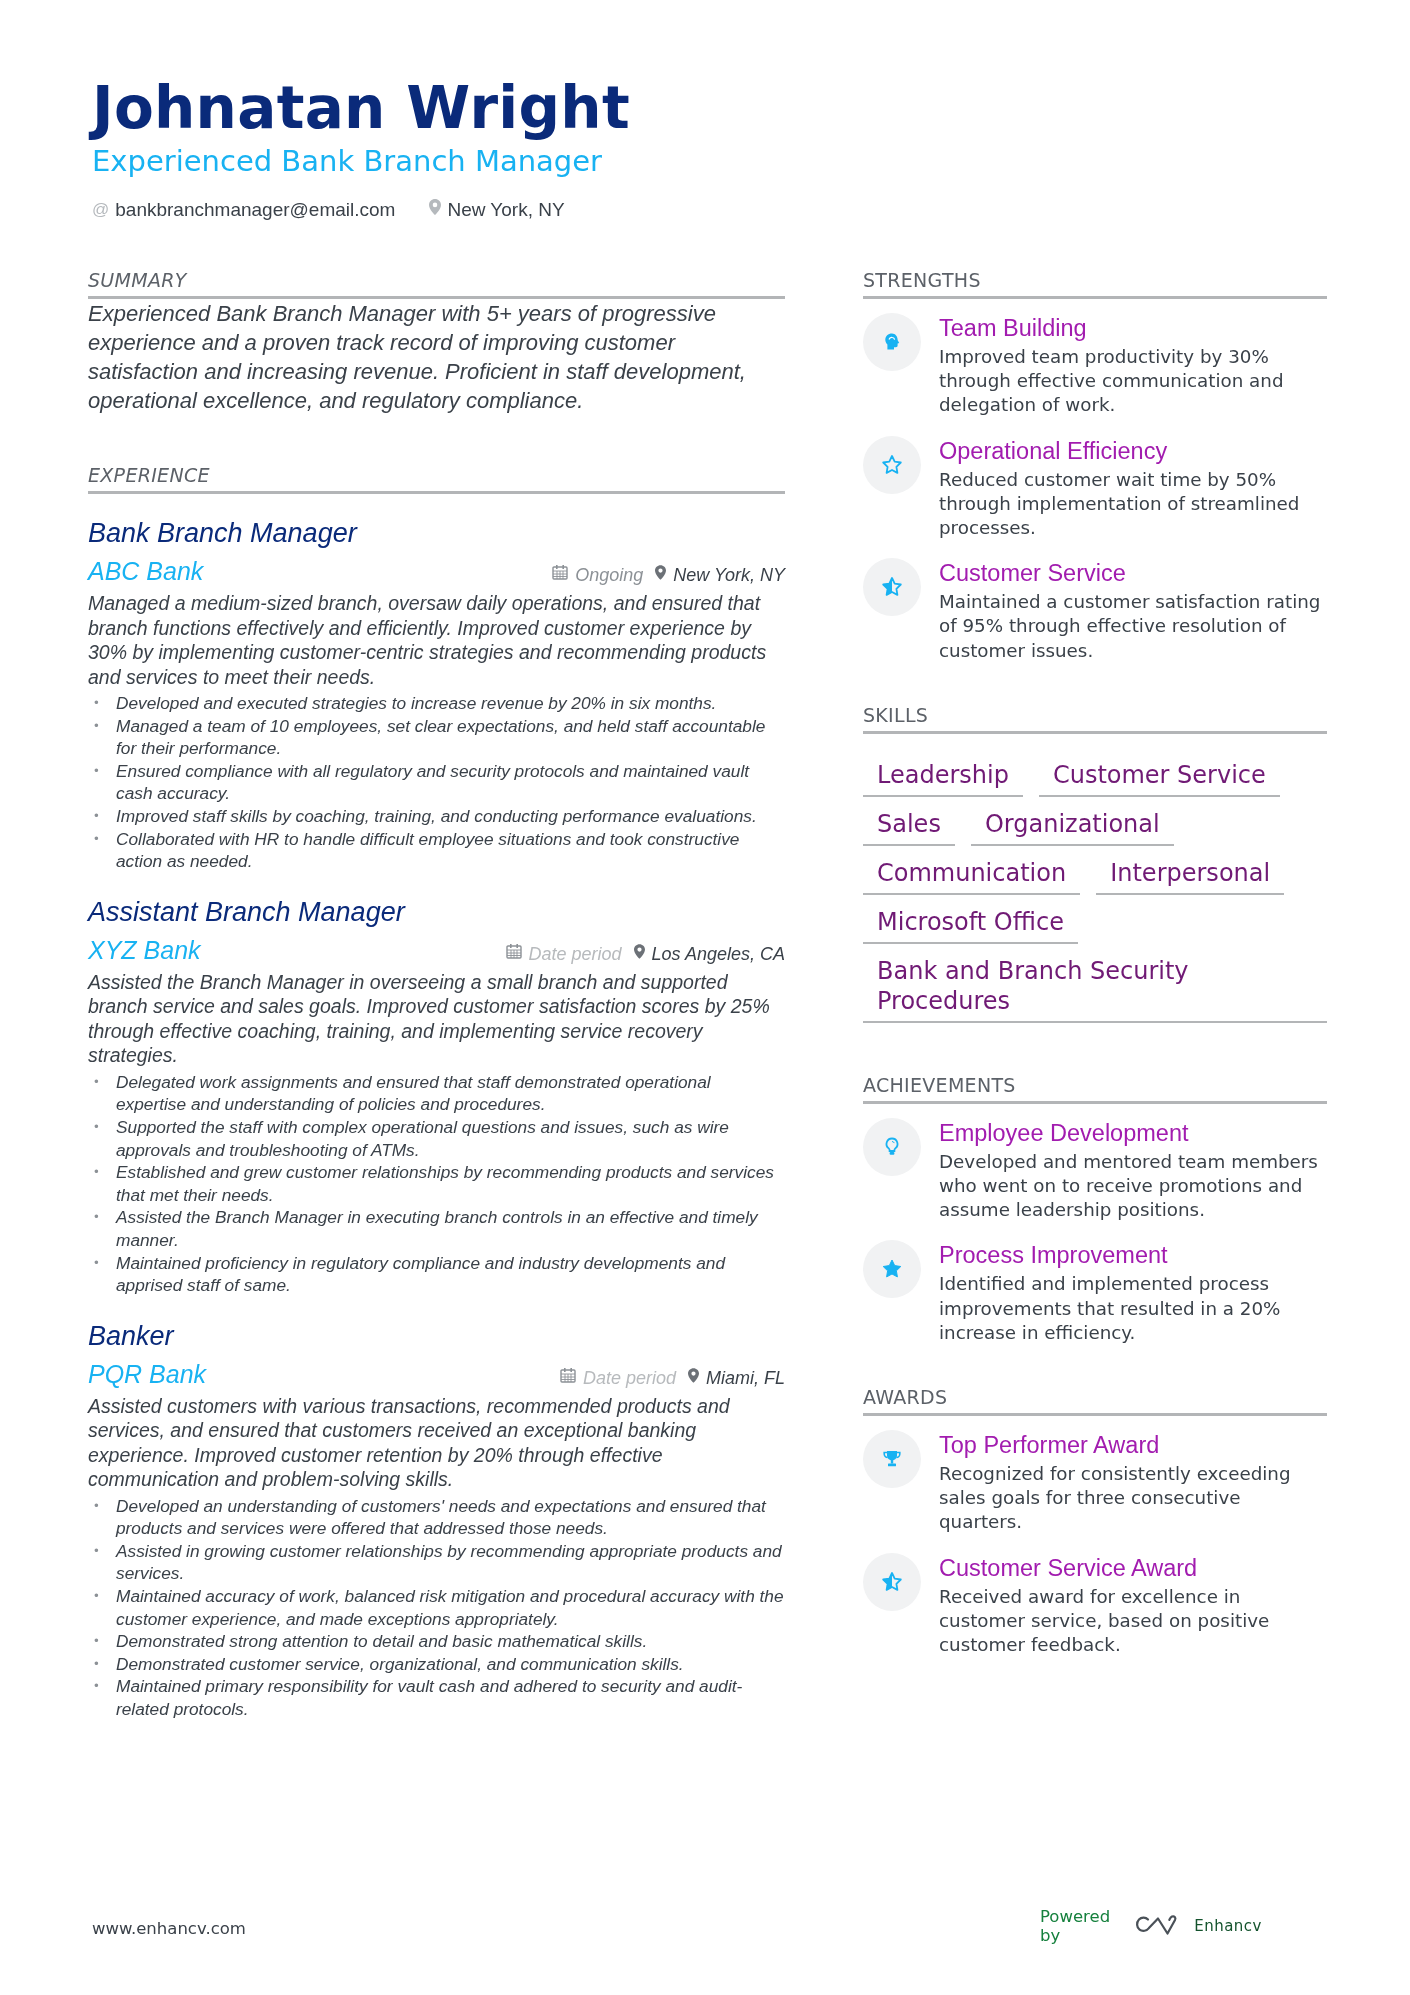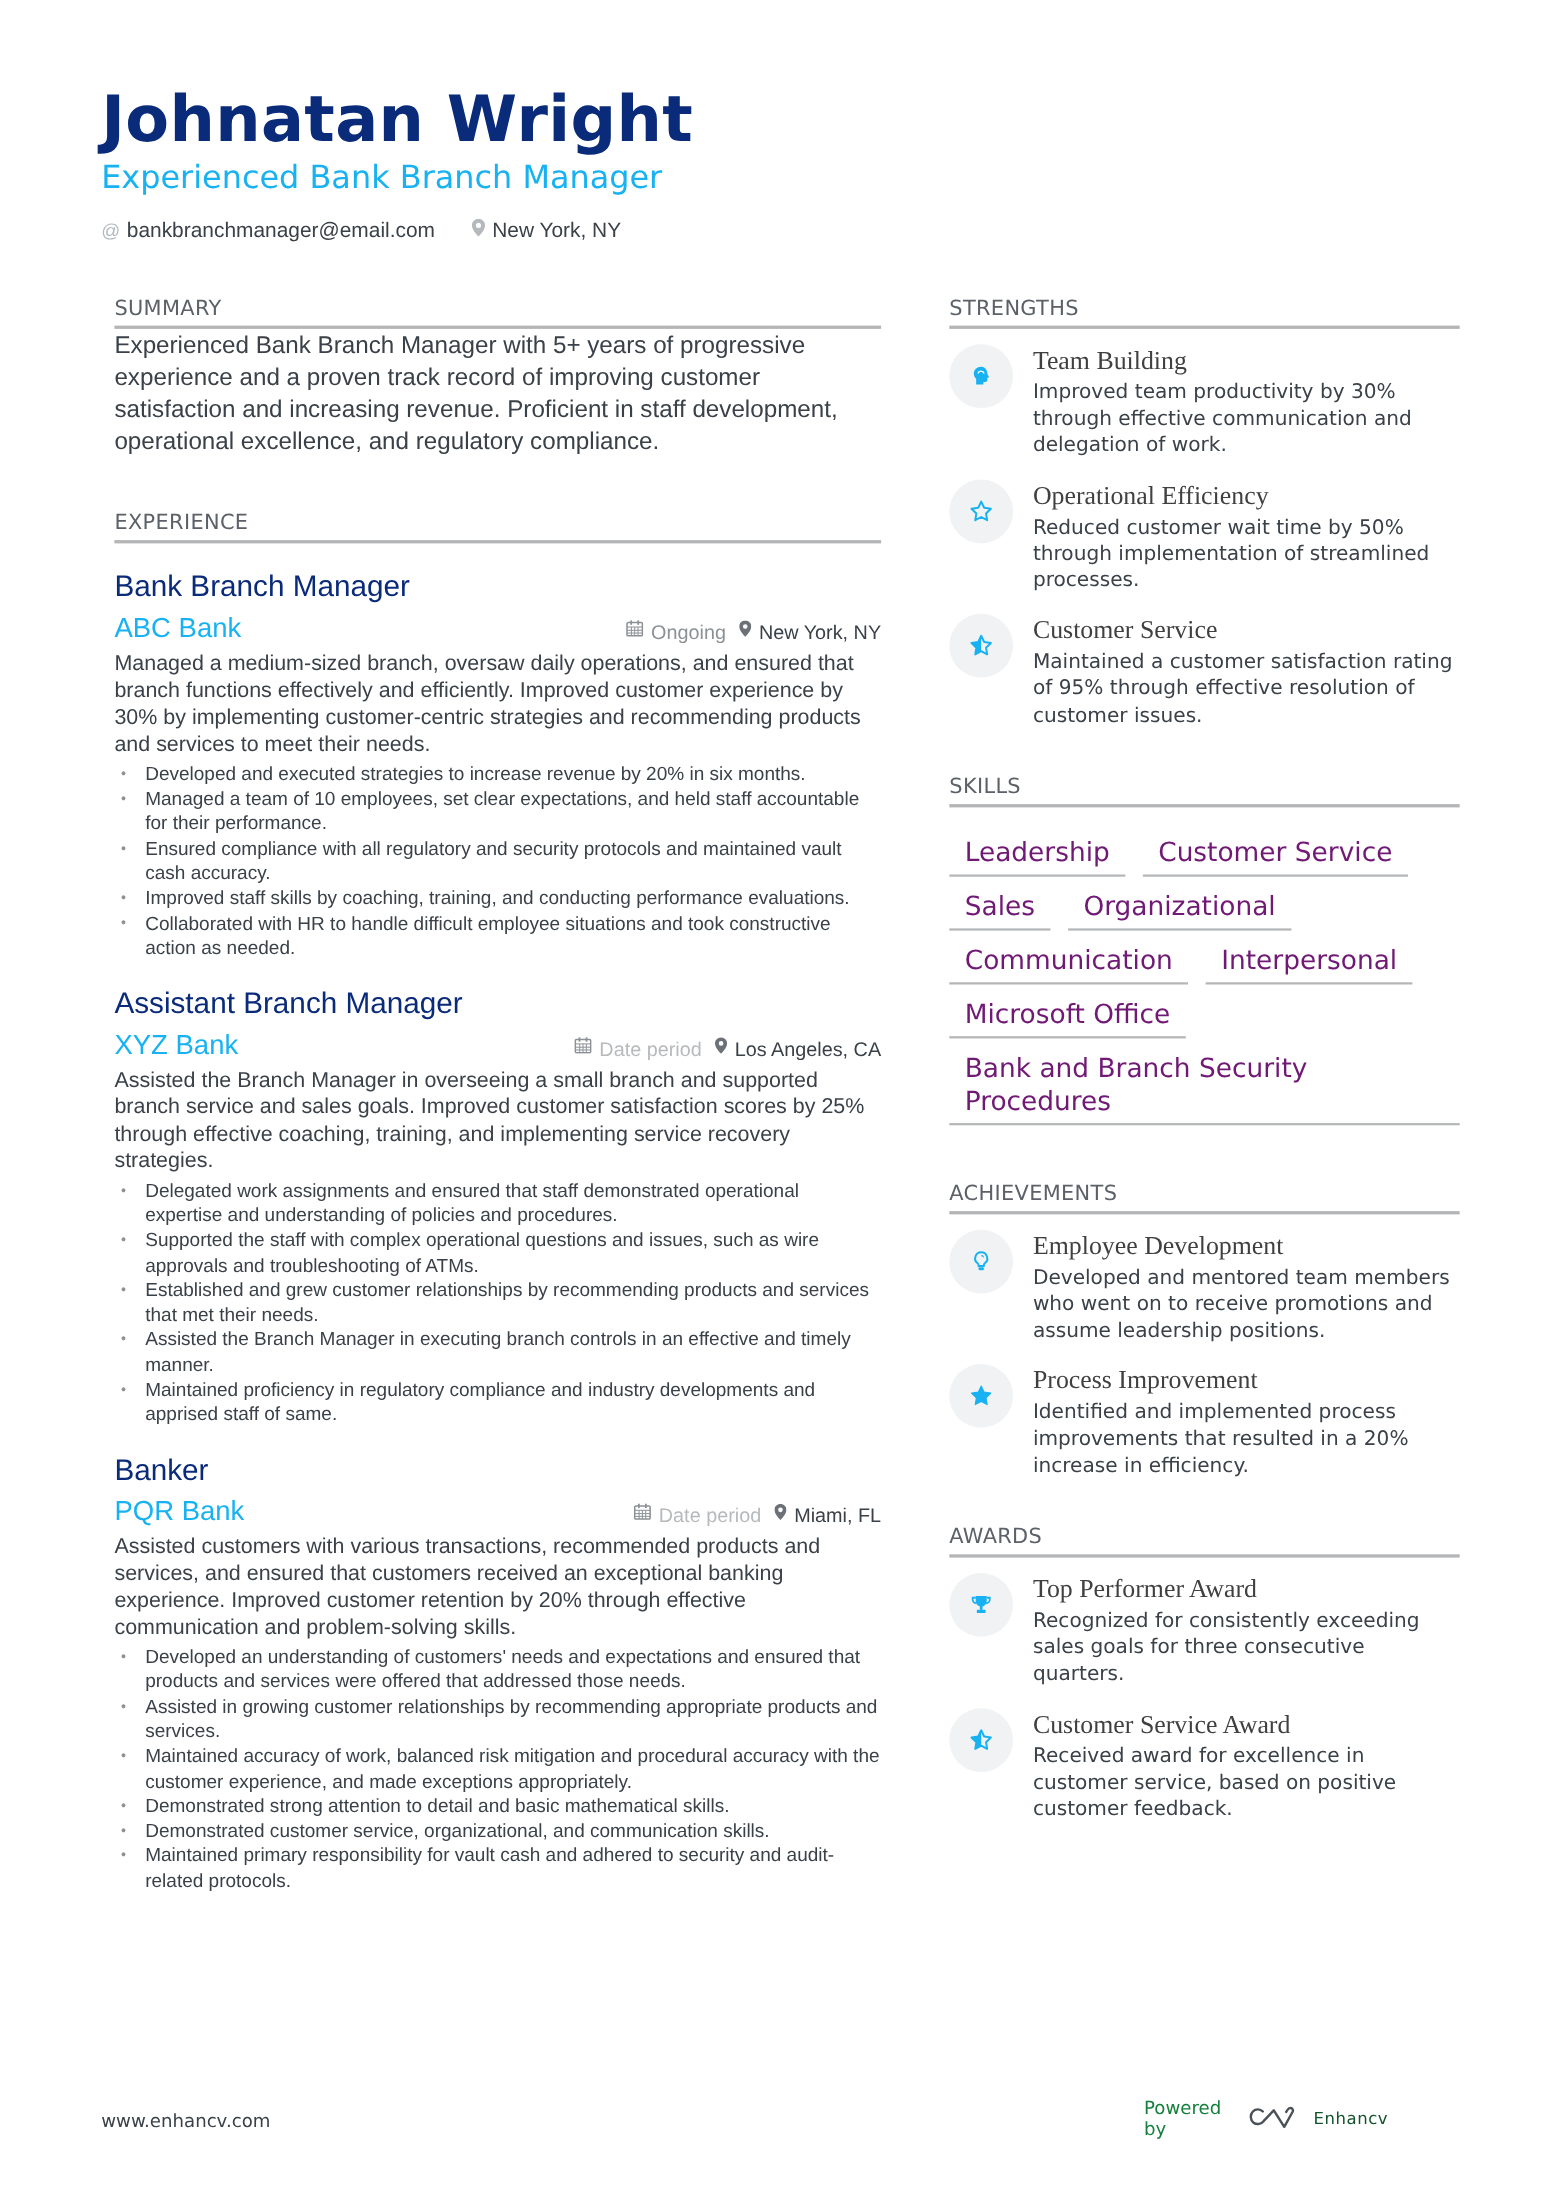--- a/index.html
+++ b/index.html
@@ -21,21 +21,21 @@
     }
     .title {
       font-size: 29px; color: #18b2f2; line-height: 38px; margin-top: 0px;
       font-family: "DejaVu Sans", sans-serif;
     }
     .contacts { display: flex; gap: 34px; margin-top: 18px; font-size: 19px; color: #3a4149; line-height: 24px; }
     .contact { display: flex; align-items: center; gap: 6px; }
     .contact .ic { color: #b5b9bd; font-size: 17px; }
 
     
-    .col-left { position: absolute; left: 104px; top: 268px; width: 697px; }
+    .col-left { position: absolute; left: 88px; top: 268px; width: 697px; font-style: italic; }
     .col-right { position: absolute; left: 863px; top: 268px; width: 464px; }
 
     .section-title {
       font-size: 19px; color: #5c6168; letter-spacing: 0.3px;
       text-transform: uppercase; line-height: 24px;
       padding-bottom: 4px;
       border-bottom: 3px solid #b3b5b7;
       font-family: "DejaVu Sans", sans-serif;
     }
 
@@ -68,21 +68,21 @@
     .icon-list { margin-top: 12px; }
     .icon-item { display: flex; gap: 18px; margin-top: 18px; }
     .icon-item:first-child { margin-top: 14px; }
     .icon-circle {
       flex: 0 0 58px; width: 58px; height: 58px; border-radius: 50%;
       background: #f1f2f3; display: flex; align-items: center; justify-content: center;
       margin-top: 0px;
     }
     .icon-circle svg { width: 24px; height: 24px; }
     .icon-body { flex: 1; padding-top: 0px; }
-    .icon-title { font-size: 23.5px; color: #404040; line-height: 30px; font-family: Liberation Serif, serif; }
+    .icon-title { font-size: 23.5px; color: #a21caf; line-height: 30px; font-family: Liberation Sans, sans-serif; }
     .icon-desc { font-size: 18.3px; line-height: 24.2px; color: #3a4149; margin-top: 2px; font-family: "DejaVu Sans", sans-serif; }
 
     .r-section { margin-top: 40px; }
     .skills { display: flex; flex-wrap: wrap; column-gap: 16px; row-gap: 0px; margin-top: 14px; }
     .skill {
       font-size: 24px; color: #701a75; line-height: 30px;
       padding: 12px 14px 5px 14px;
       border-bottom: 2px solid #b3b5b7;
       margin-bottom: 0px;
       font-family: "DejaVu Sans", sans-serif;

